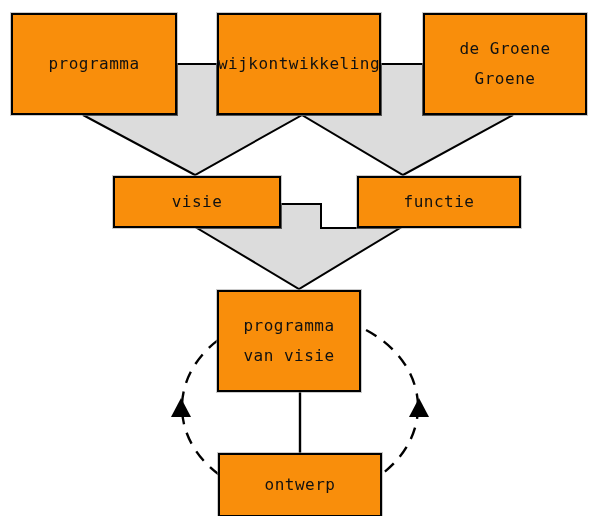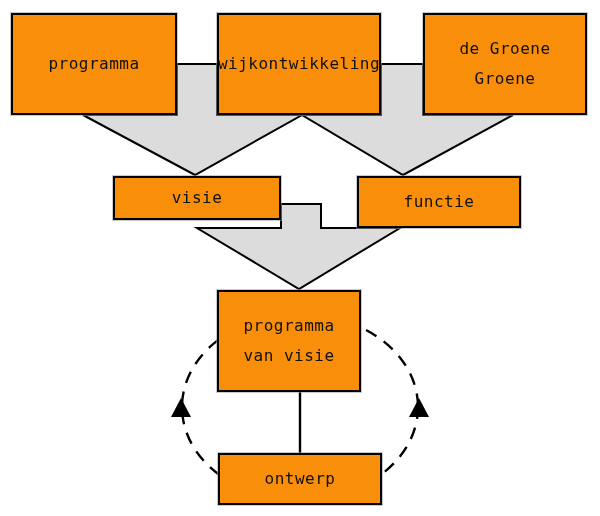--- a/index.html
+++ b/index.html
@@ -53,24 +53,24 @@
     justify-content: center;
     text-align: center;
     font-size: 16px;
     letter-spacing: 0.5px;
     line-height: 30px;
     box-shadow: 0 0 0 1px rgba(160,160,160,0.55);
   }
   #node-bestaande  { left: 11px;  top: 13px;  width: 166px; height: 102px; }
   #node-wijk       { left: 217px; top: 13px;  width: 164px; height: 102px; }
   #node-loper      { left: 423px; top: 13px;  width: 164px; height: 102px; align-items: center; }
-  #node-visie      { left: 113px; top: 176px; width: 168px; height: 44px; }
+  #node-visie      { left: 113px; top: 176px; width: 168px; height: 52px; }
   #node-functie    { left: 321px; top: 176px; width: 164px; height: 52px; margin-left: 36px; }
   #node-programma  { left: 217px; top: 290px; width: 144px; height: 102px; }
-  #node-ontwerp    { left: 218px; top: 453px; width: 164px; height: 52px; text-align: right; }
+  #node-ontwerp    { left: 218px; top: 453px; width: 164px; height: 64px; text-align: right; }
 </style>
 </head>
 <body>
 
 <div class="canvas">
 
   <svg class="underlay" width="600" height="516" viewBox="0 0 600 516">
 
     <polygon class="funnel" points="177,64 217,64 217,115 302,115 195,175 83,115 177,115"></polygon>
 

